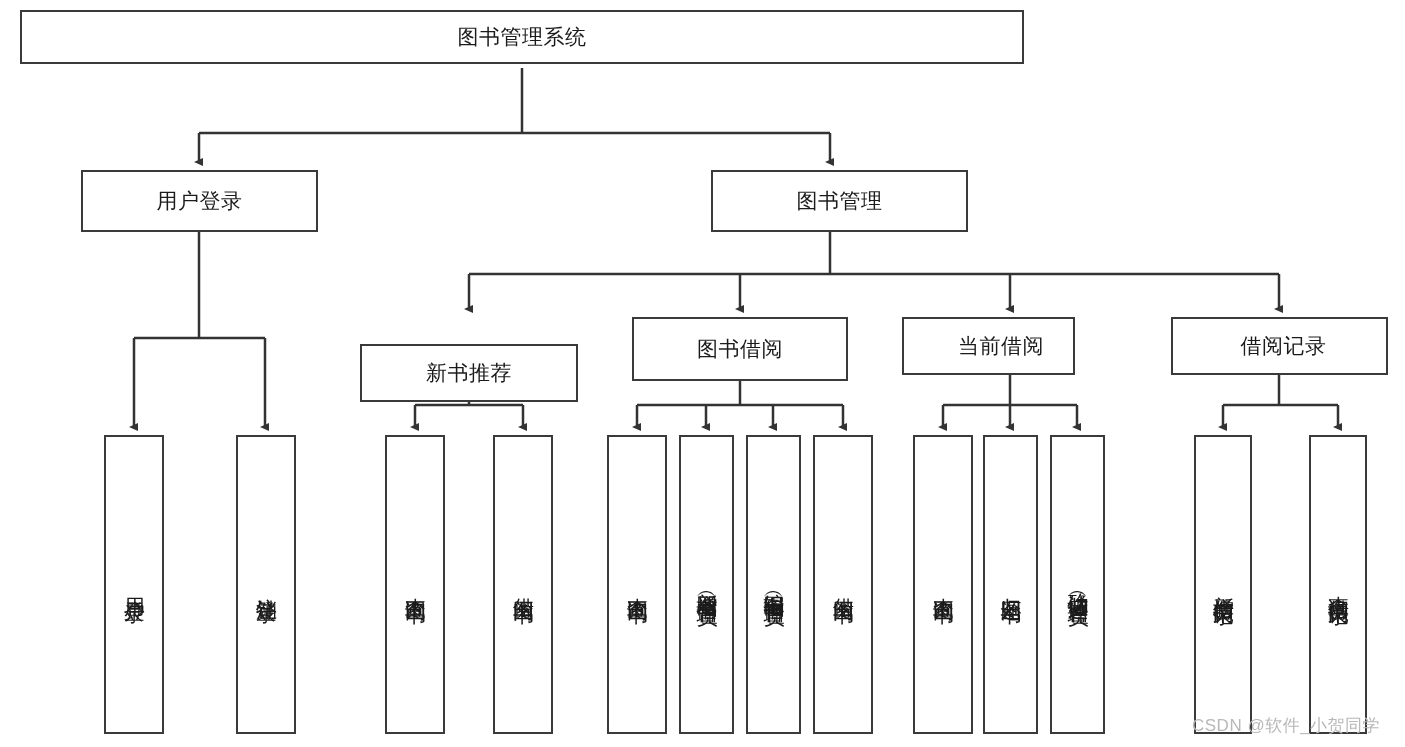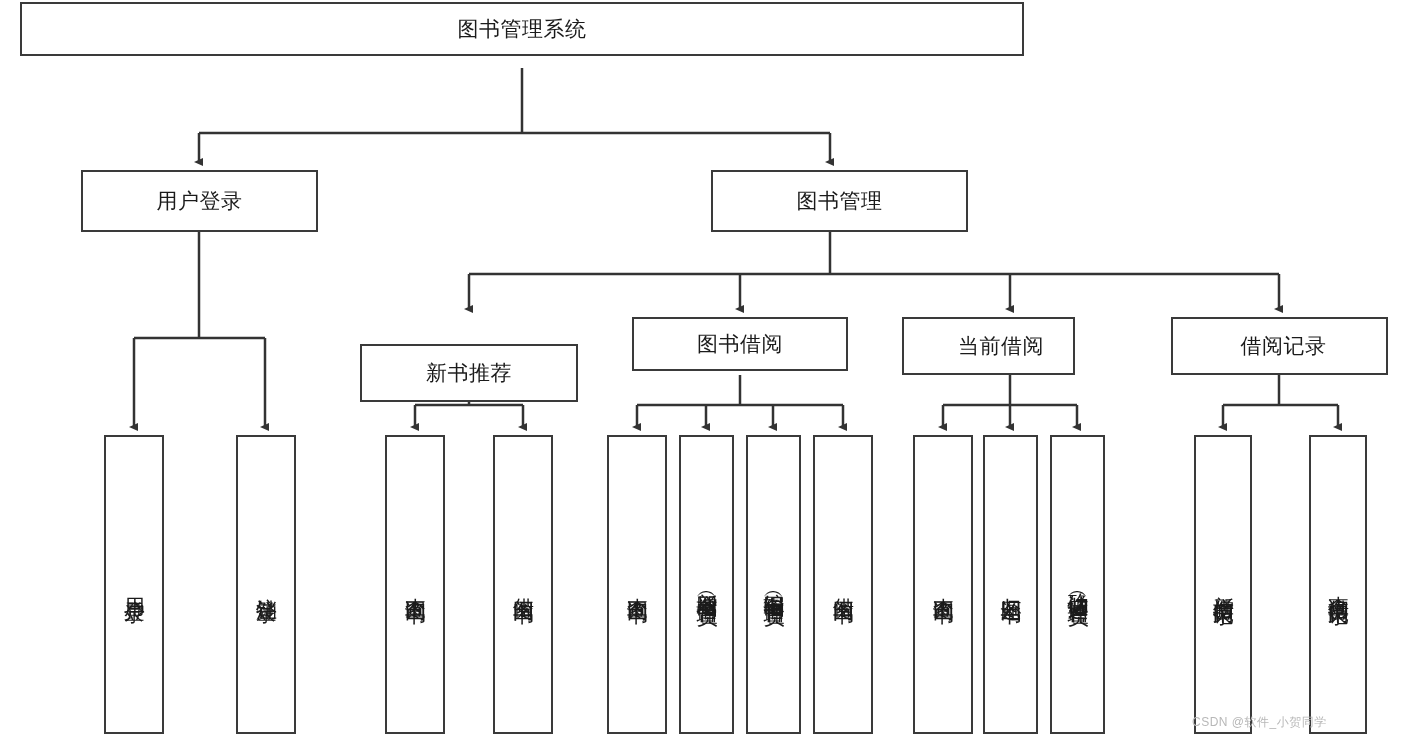--- a/index.html
+++ b/index.html
@@ -49,21 +49,21 @@
     writing-mode: vertical-rl;
     text-orientation: upright;
     font-size: 21px;
     line-height: 1.28;
     letter-spacing: 2px;
     white-space: nowrap;
     max-height: 272px;
   }
   .watermark {
     position: absolute;
-    font-size: 12px;
+    font-size: 17px;
     color: #b8b8b8;
     white-space: nowrap;
     letter-spacing: 0.5px;
   }
 </style>
 </head>
 <body>
 
 <div id="canvas">
 
@@ -111,37 +111,37 @@
     <path d="M943,405 L943,427" stroke="#333333" stroke-width="2.5" fill="none" marker-end="url(#arrow)"></path>
     <path d="M1010,405 L1010,427" stroke="#333333" stroke-width="2.5" fill="none" marker-end="url(#arrow)"></path>
     <path d="M1077,405 L1077,427" stroke="#333333" stroke-width="2.5" fill="none" marker-end="url(#arrow)"></path>
 
     <path d="M1279,375 L1279,405" stroke="#333333" stroke-width="2.5" fill="none"></path>
     <path d="M1223,405 L1338,405" stroke="#333333" stroke-width="2.5" fill="none"></path>
     <path d="M1223,405 L1223,427" stroke="#333333" stroke-width="2.5" fill="none" marker-end="url(#arrow)"></path>
     <path d="M1338,405 L1338,427" stroke="#333333" stroke-width="2.5" fill="none" marker-end="url(#arrow)"></path>
   </svg>
 
-  <div class="node" style="left:20px; top:2px; width:1004px; height:54px;">
+  <div class="node" style="left:20px; top:10px; width:1004px; height:54px;">
     <span class="label">图书管理系统</span>
   </div>
 
   <div class="node" style="left:81px; top:170px; width:237px; height:62px;">
     <span class="label">用户登录</span>
   </div>
 
   <div class="node" style="left:711px; top:170px; width:257px; height:62px;">
     <span class="label">图书管理</span>
   </div>
 
   <div class="node" style="left:360px; top:317px; width:218px; height:58px;margin-top:27px;">
     <span class="label">新书推荐</span>
   </div>
 
-  <div class="node" style="left:632px; top:317px; width:216px; height:54px;">
+  <div class="node" style="left:632px; top:317px; width:216px; height:64px;">
     <span class="label">图书借阅</span>
   </div>
 
   <div class="node" style="left:902px; top:317px; width:173px; height:58px;padding-left:25px;">
     <span class="label">当前借阅</span>
   </div>
 
   <div class="node" style="left:1171px; top:317px; width:217px; height:58px;padding-left:8px;">
     <span class="label">借阅记录</span>
   </div>

